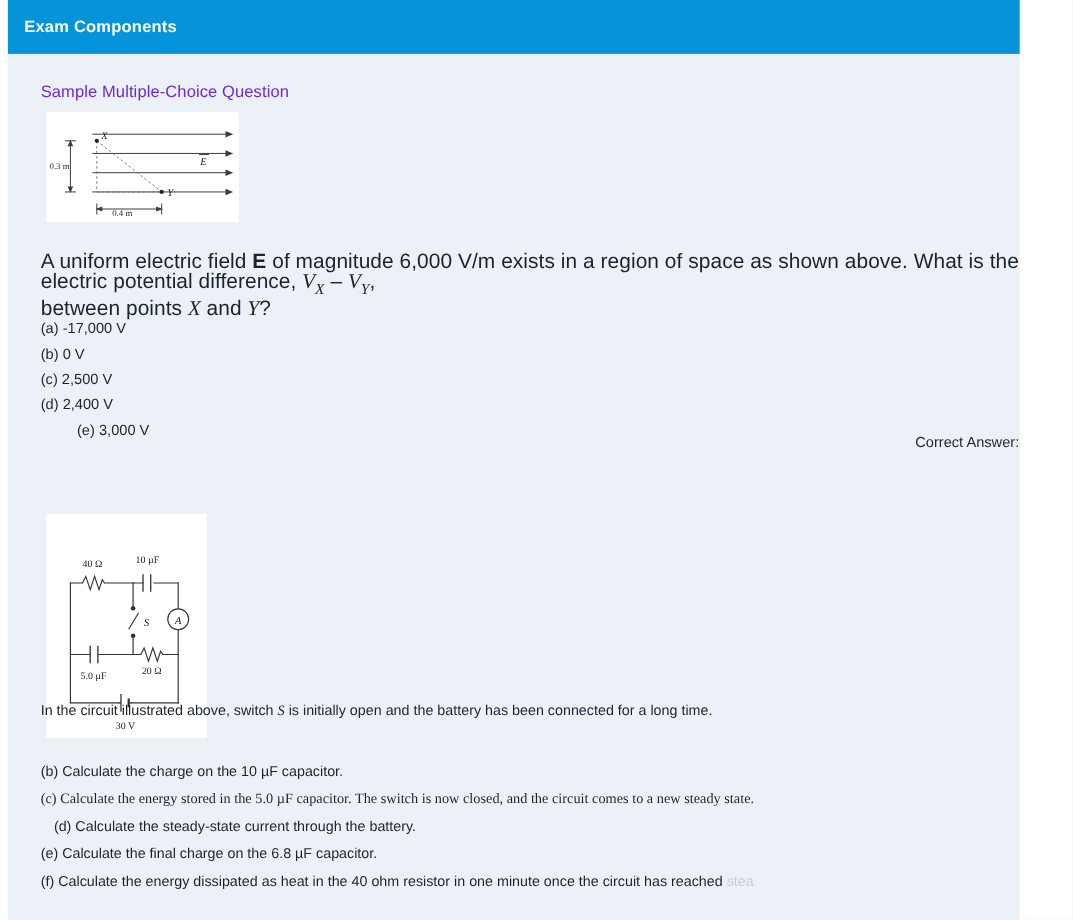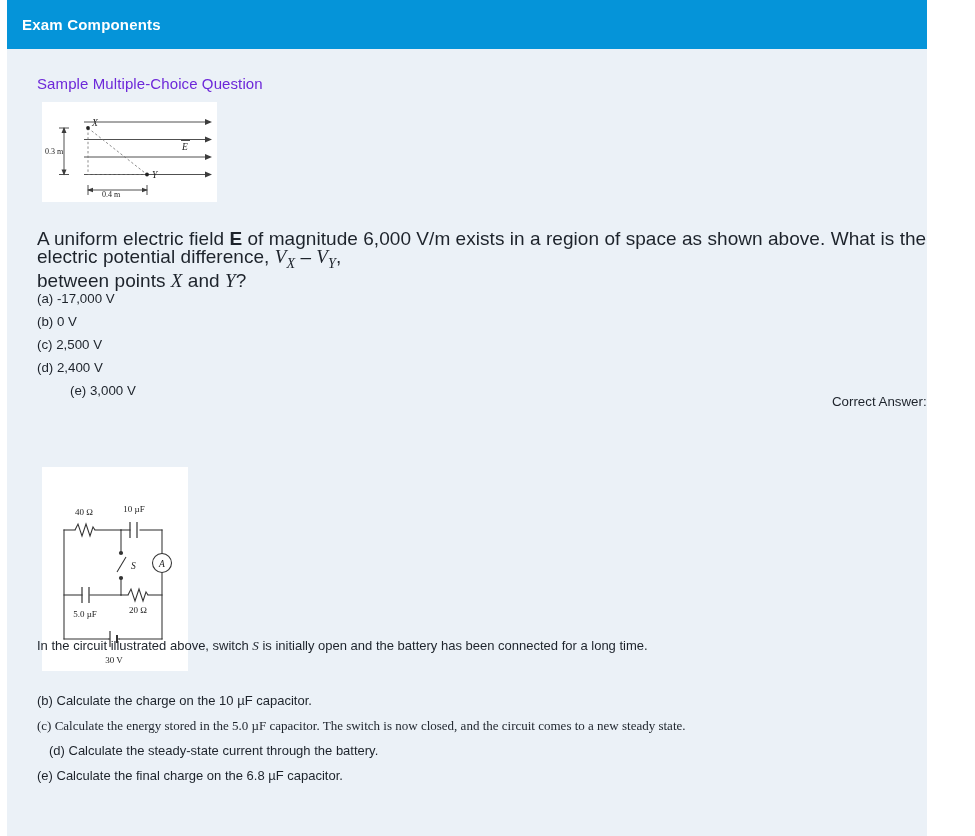--- a/index.html
+++ b/index.html
@@ -246,15 +246,18 @@
     </div>
 
     <div class="frq-line" style="left:30px; top:589px;">
       <span>In the circuit illustrated above, switch </span><i class="var">S</i><span> is initially open and the battery has been connected for a long time.</span>
     </div>
 
     <div class="frq-line" style="left:30px; top:644px;text-align:center;">(b) Calculate the charge on the 10 µF capacitor.</div>
     <div class="frq-line" style="left:30px; top:669px;font-family:Liberation Serif, serif;">(c) Calculate the energy stored in the 5.0 µF capacitor. The switch is now closed, and the circuit comes to a new steady state.</div>
     <div class="frq-line" style="left:30px; top:694px;margin-left:12px;">(d) Calculate the steady-state current through the battery.</div>
     <div class="frq-line" style="left:30px; top:719px;">(e) Calculate the final charge on the 6.8 µF capacitor.</div>
+    <div class="frq-line" style="left:30px; top:744px;">
+      <span>(f) Calculate the energy dissipated as heat in the 40 ohm resistor in one minute once the circuit has reached </span><span class="faded-tail">stea</span>
+    </div>
 
   </div>
 </div>
 
 </body></html>

